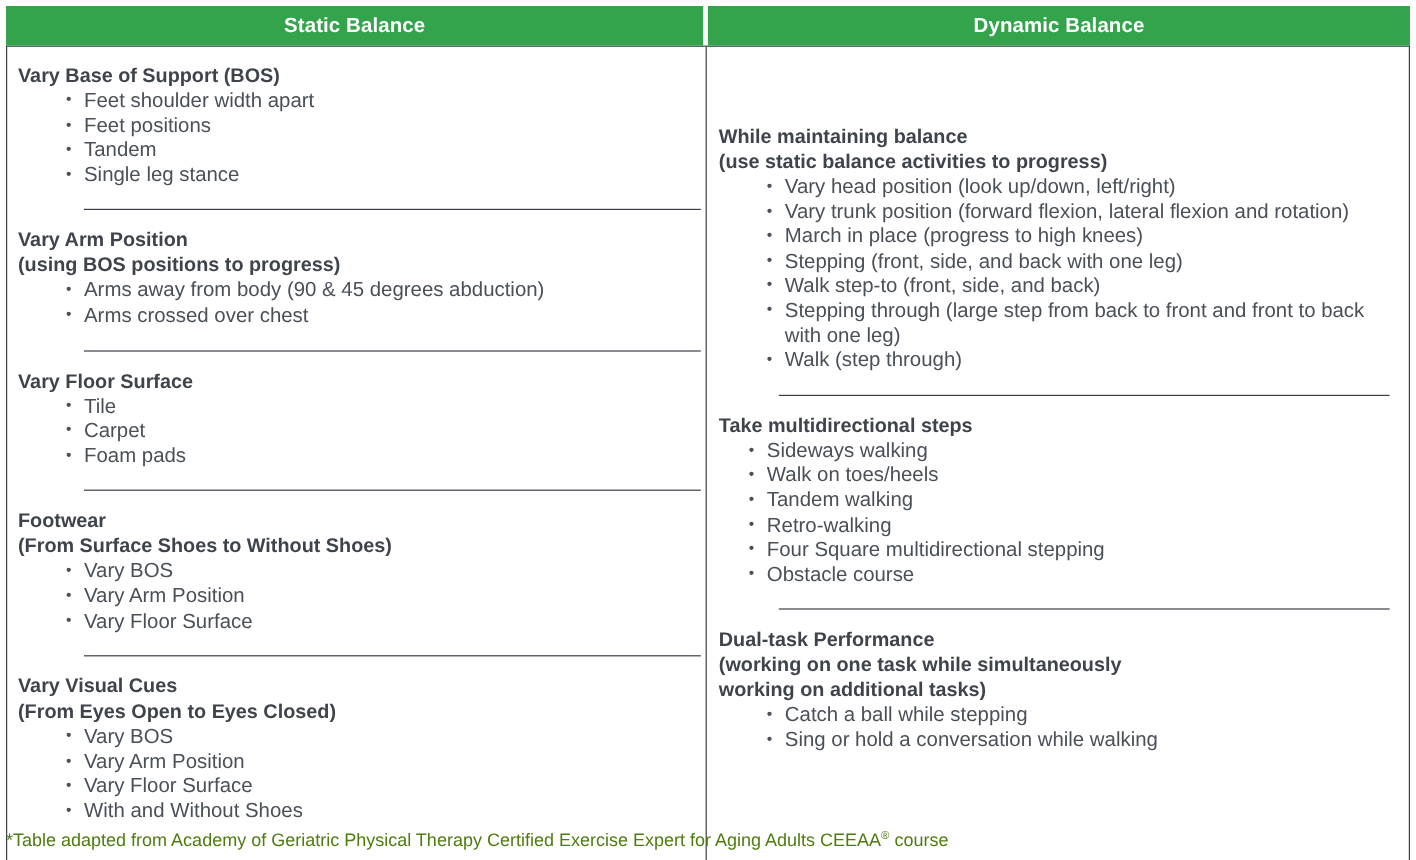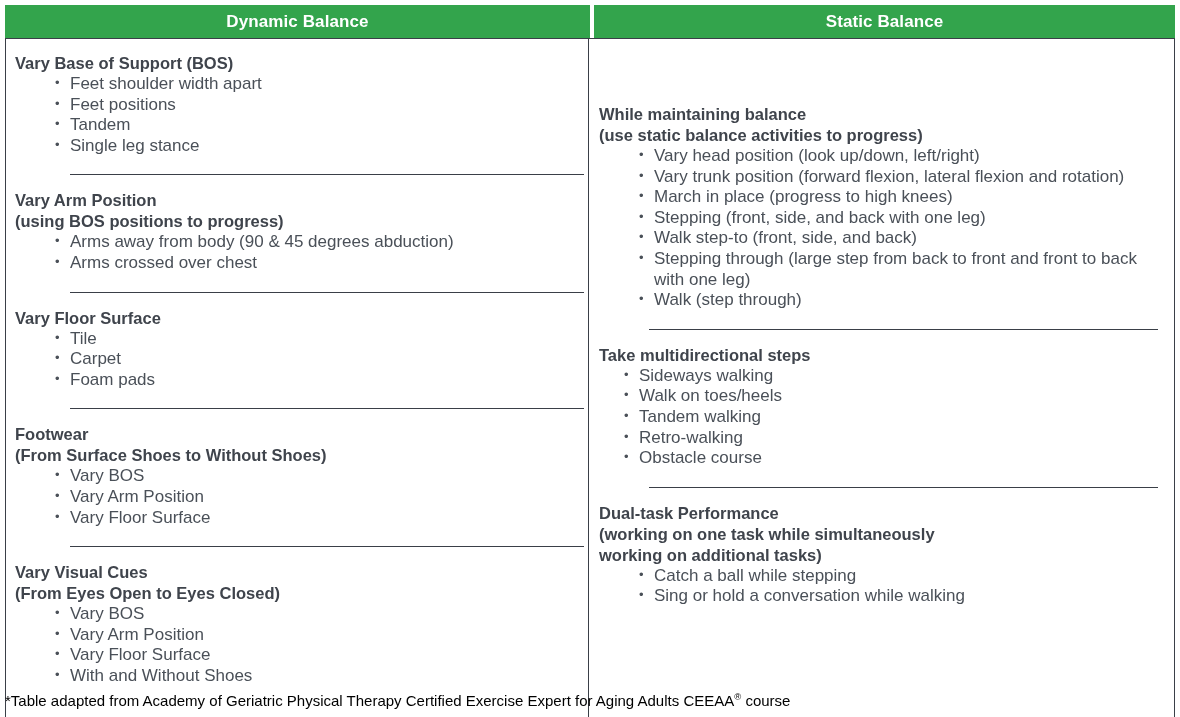--- a/index.html
+++ b/index.html
@@ -110,39 +110,39 @@
   .gap-after-bullets { height: 18px; }
   .gap-after-divider { height: 15px; }
   .dynamic-top-pad { height: 51px; }
 
   
   .footnote {
     position: absolute;
     left: 5px;
     top: 692px;
     font-size: 15px;
-    color: #000000;
+    color: #4d7c0f;
     white-space: nowrap;
   }
   .footnote sup {
     font-size: 9.5px;
     vertical-align: super;
     line-height: 0;
   }
 </style>
 </head>
 <body>
 
 <div class="page">
 
   <div class="balance-table">
 
     <div class="header-row">
+      <div class="col-header static">Static Balance</div>
       <div class="col-header dynamic">Dynamic Balance</div>
-      <div class="col-header static">Static Balance</div>
     </div>
 
     <div class="body-row">
 
       <div class="col-body static">
 
         <div class="section">
           <div class="heading">Vary Base of Support (BOS)</div>
           <ul class="bullets">
             <li>Feet shoulder width apart</li>
@@ -226,20 +226,21 @@
         <hr class="divider">
         <div class="gap-after-divider"></div>
 
         <div class="section">
           <div class="heading">Take multidirectional steps</div>
           <ul class="bullets">
             <li>Sideways walking</li>
             <li>Walk on toes/heels</li>
             <li>Tandem walking</li>
             <li>Retro-walking</li>
+            <li>Four Square multidirectional stepping</li>
             <li>Obstacle course</li>
           </ul>
         </div>
         <div class="gap-after-bullets"></div>
         <hr class="divider">
         <div class="gap-after-divider"></div>
 
         <div class="section">
           <div class="heading">Dual-task Performance</div>
           <div class="heading">(working on one task while simultaneously</div>

